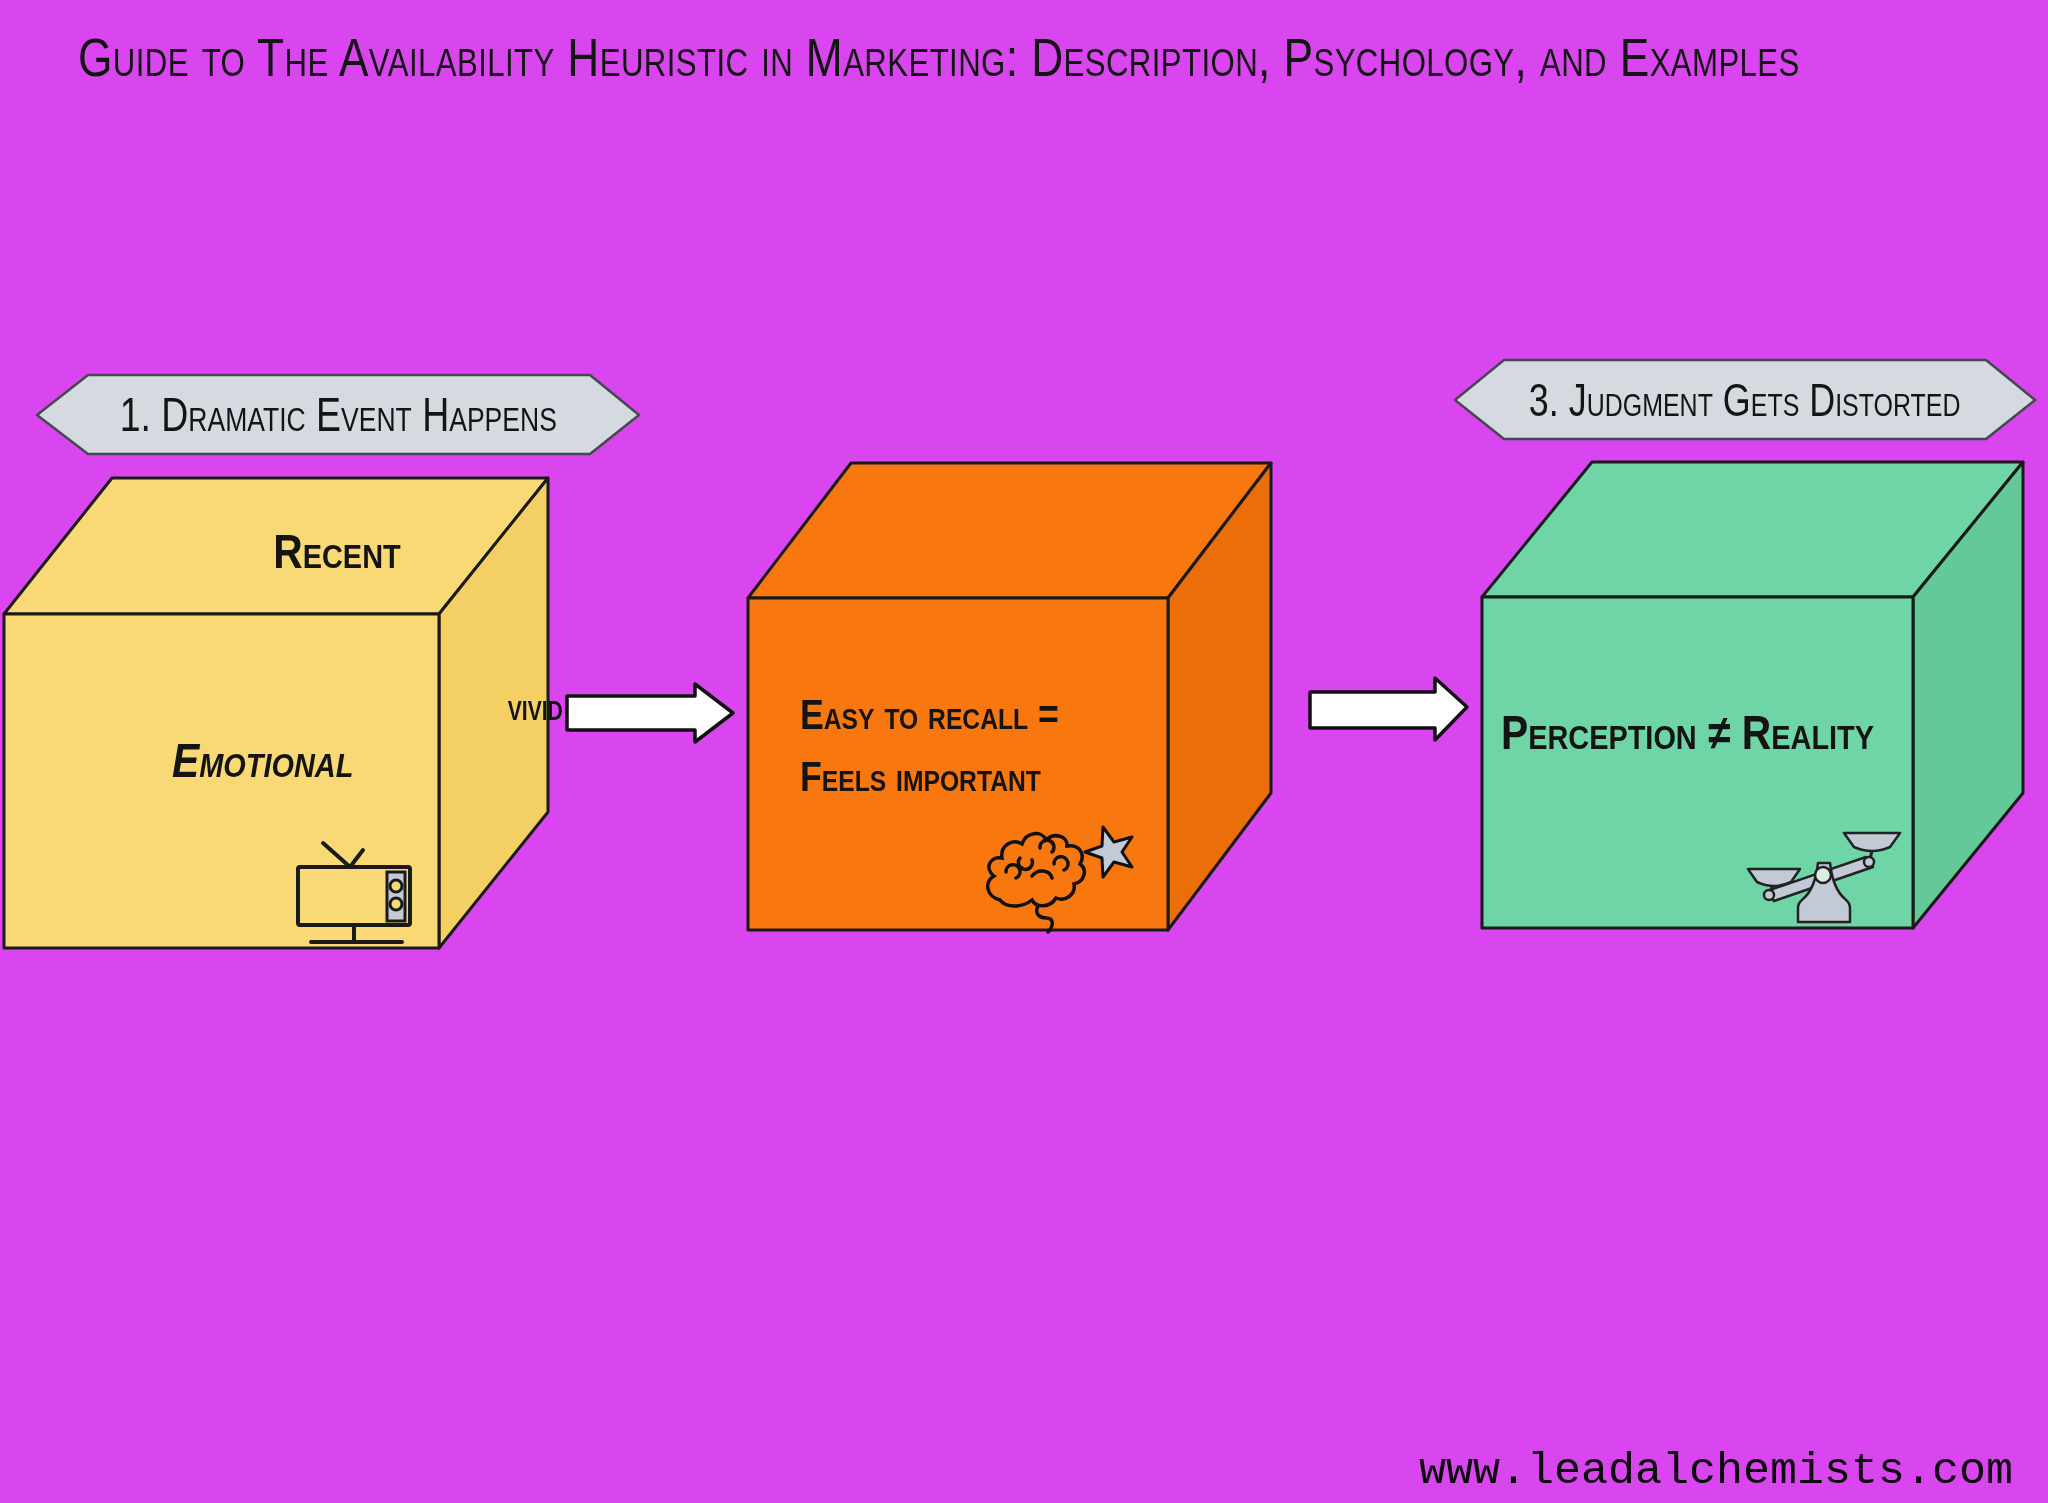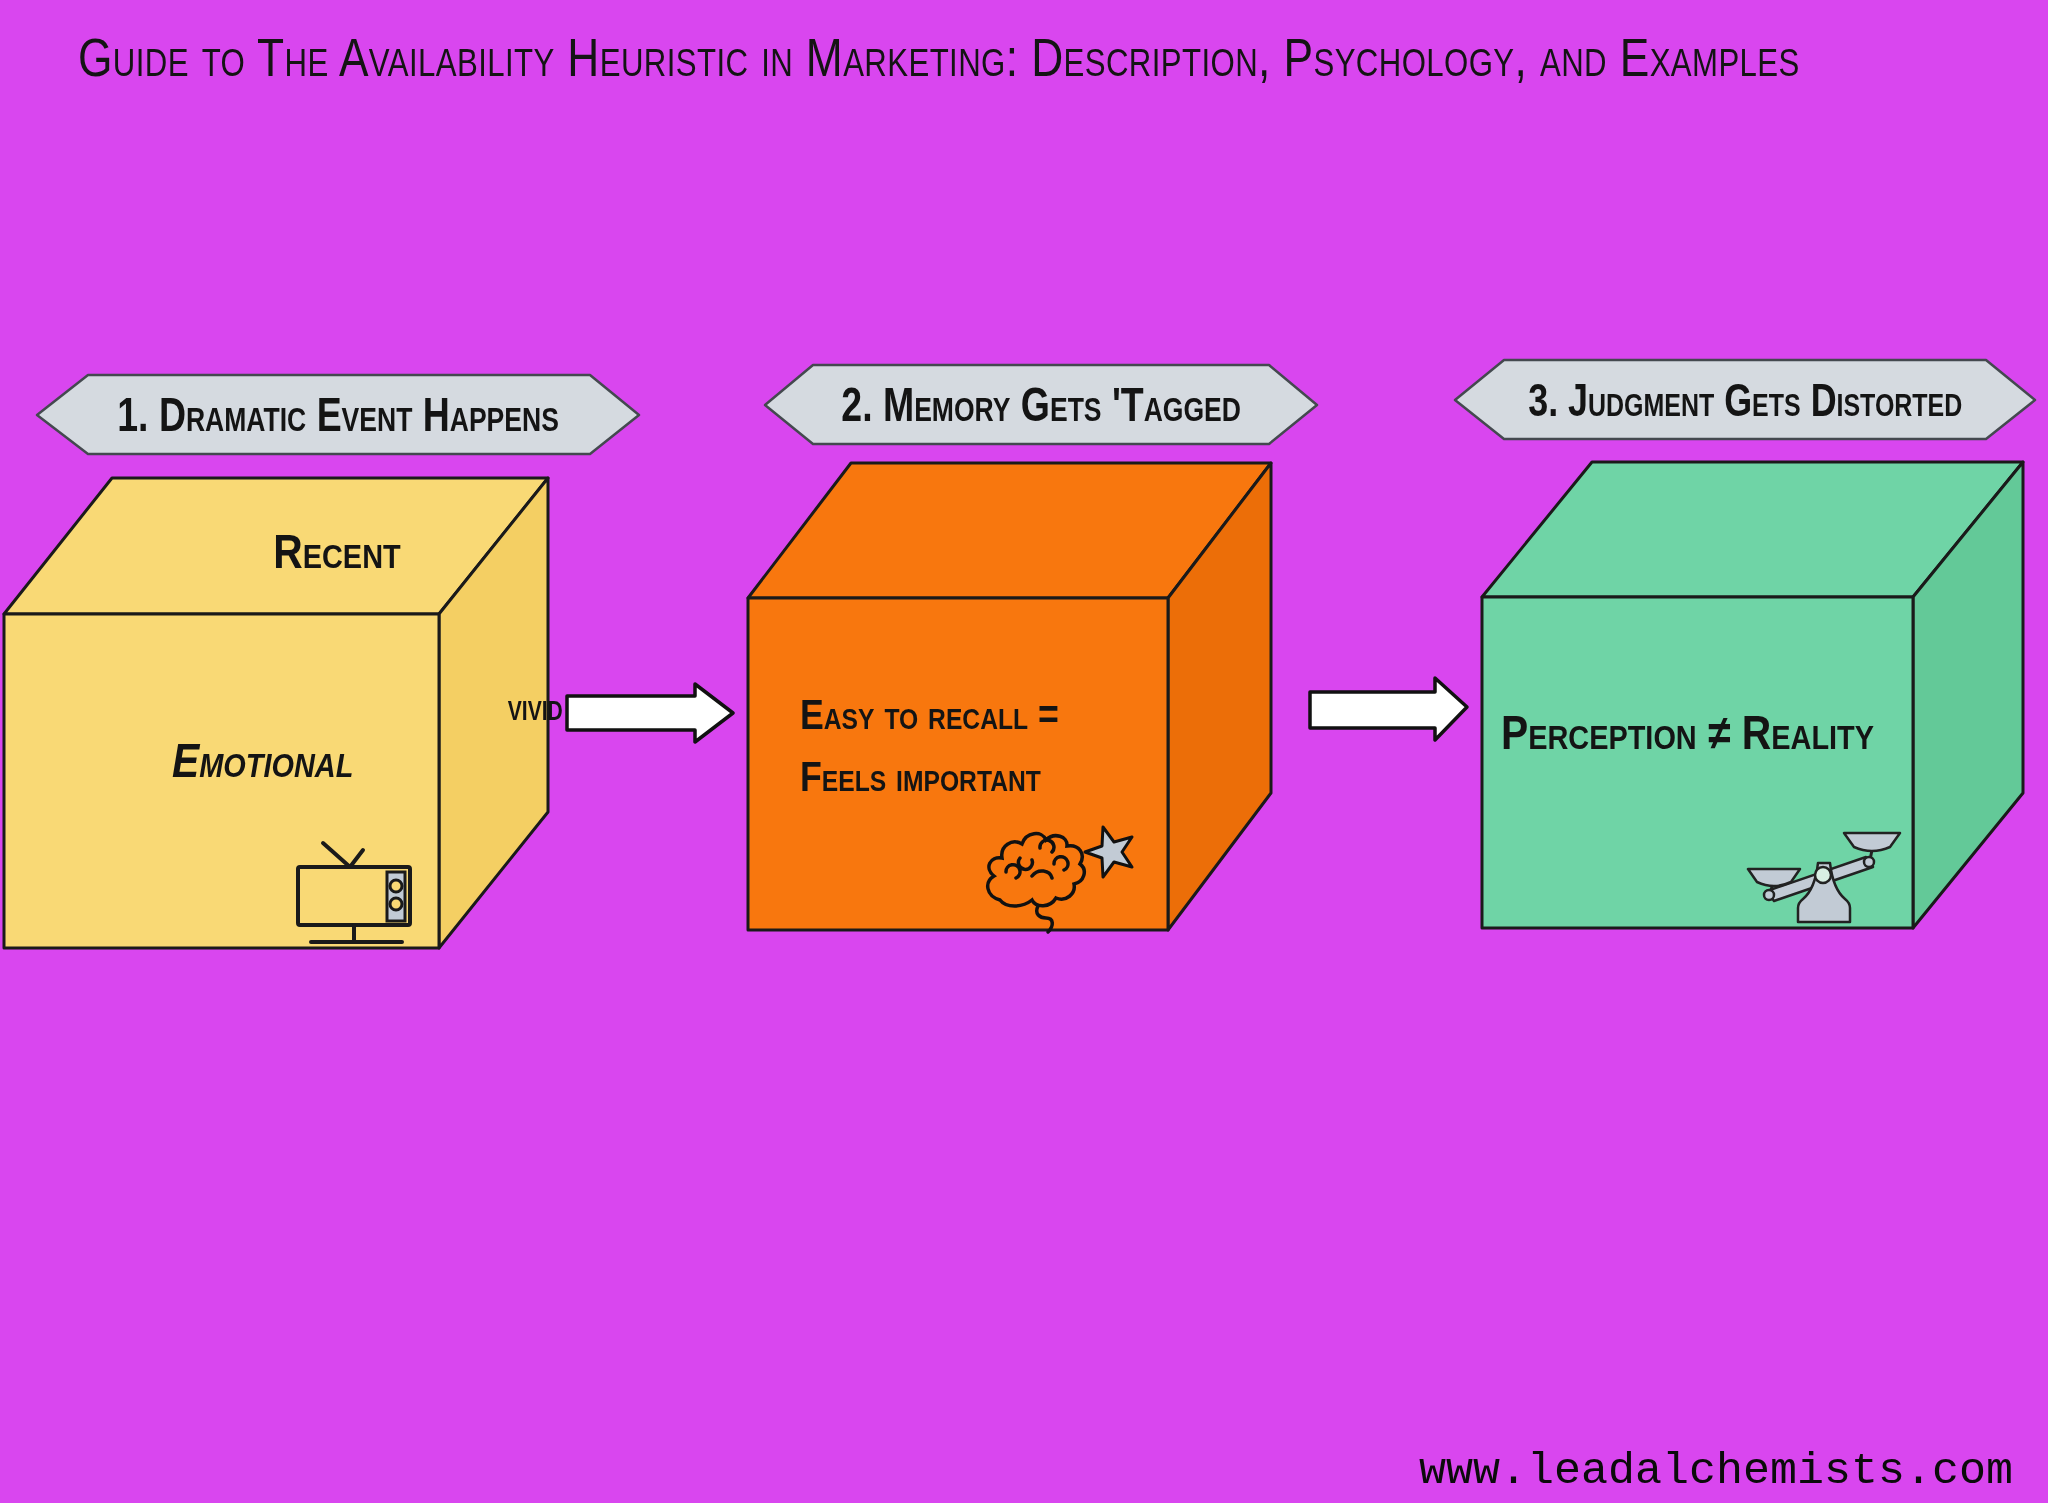--- a/index.html
+++ b/index.html
@@ -17,21 +17,21 @@
   }
   .squish   { display:inline-block; transform:scaleX(0.78); transform-origin:center; }
   .squish82 { display:inline-block; transform:scaleX(0.82); transform-origin:left;   }
   .squish85 { display:inline-block; transform:scaleX(0.85); transform-origin:center; }
   .squishL  { display:inline-block; transform:scaleX(0.85); transform-origin:left;   }
   .title {
     left:78px; top:26px; font-size:54px; font-weight:400; letter-spacing:0.5px;
   }
   .banner { display:flex; align-items:center; justify-content:center; }
   .banner svg { position:absolute; left:0; top:0; }
-  .banner-text { position:relative; font-size:48px; font-weight:700; }
+  .banner-text { position:relative; font-size:48px; font-weight:400; }
   .boxlabel { display:flex; justify-content:flex-end; font-weight:700; }
   .footer {
     font-family:Liberation Mono, monospace; font-size:45px; color:#0b0b0b;
     right:35px; top:1446px;
   }
 </style>
 </head>
 <body>
 
 <div class="canvas">
@@ -40,26 +40,20 @@
     <span class="squish82">Guide to The Availability Heuristic in Marketing: Description, Psychology, and Examples</span>
   </div>
 
   <div class="abs banner" style="left:34px; top:371px; width:608px; height:87px;">
     <svg width="608" height="87" viewBox="0 0 608 87">
       <polygon points="3,44 54,4 556,4 605,44 556,83 54,83" stroke="#44494F" stroke-width="2.5" stroke-linejoin="round" fill="#D5DAE0"></polygon>
     </svg>
     <span class="banner-text hand"><span class="squish">1. Dramatic Event Happens</span></span>
   </div>
 
-  <div class="abs banner" style="left:762px; top:361px; width:558px; height:87px;">
-    <svg width="558" height="87" viewBox="0 0 558 87">
-      <polygon points="3,44 51,4 507,4 555,44 507,83 51,83" stroke="#44494F" stroke-width="2.5" stroke-linejoin="round" fill="#D5DAE0"></polygon>
-    </svg>
-    <span class="banner-text hand"><span class="squish">2. Memory Gets 'Tagged</span></span>
-  </div>
 
   <div class="abs banner" style="left:1452px; top:356px; width:586px; height:87px;">
     <svg width="586" height="87" viewBox="0 0 586 87">
       <polygon points="3,44 52,4 534,4 583,44 534,83 52,83" stroke="#44494F" stroke-width="2.5" stroke-linejoin="round" fill="#D5DAE0"></polygon>
     </svg>
     <span class="banner-text hand" style="font-size:46px;"><span class="squish">3. Judgment Gets Distorted</span></span>
   </div>
 
   <svg class="abs" style="left:0; top:470px;" width="556" height="486" viewBox="0 0 556 486">
     <polygon points="4,144 112,8 548,8 439,144" stroke="#1A1A1A" stroke-width="3" stroke-linejoin="round" fill="#F9D975"></polygon>

